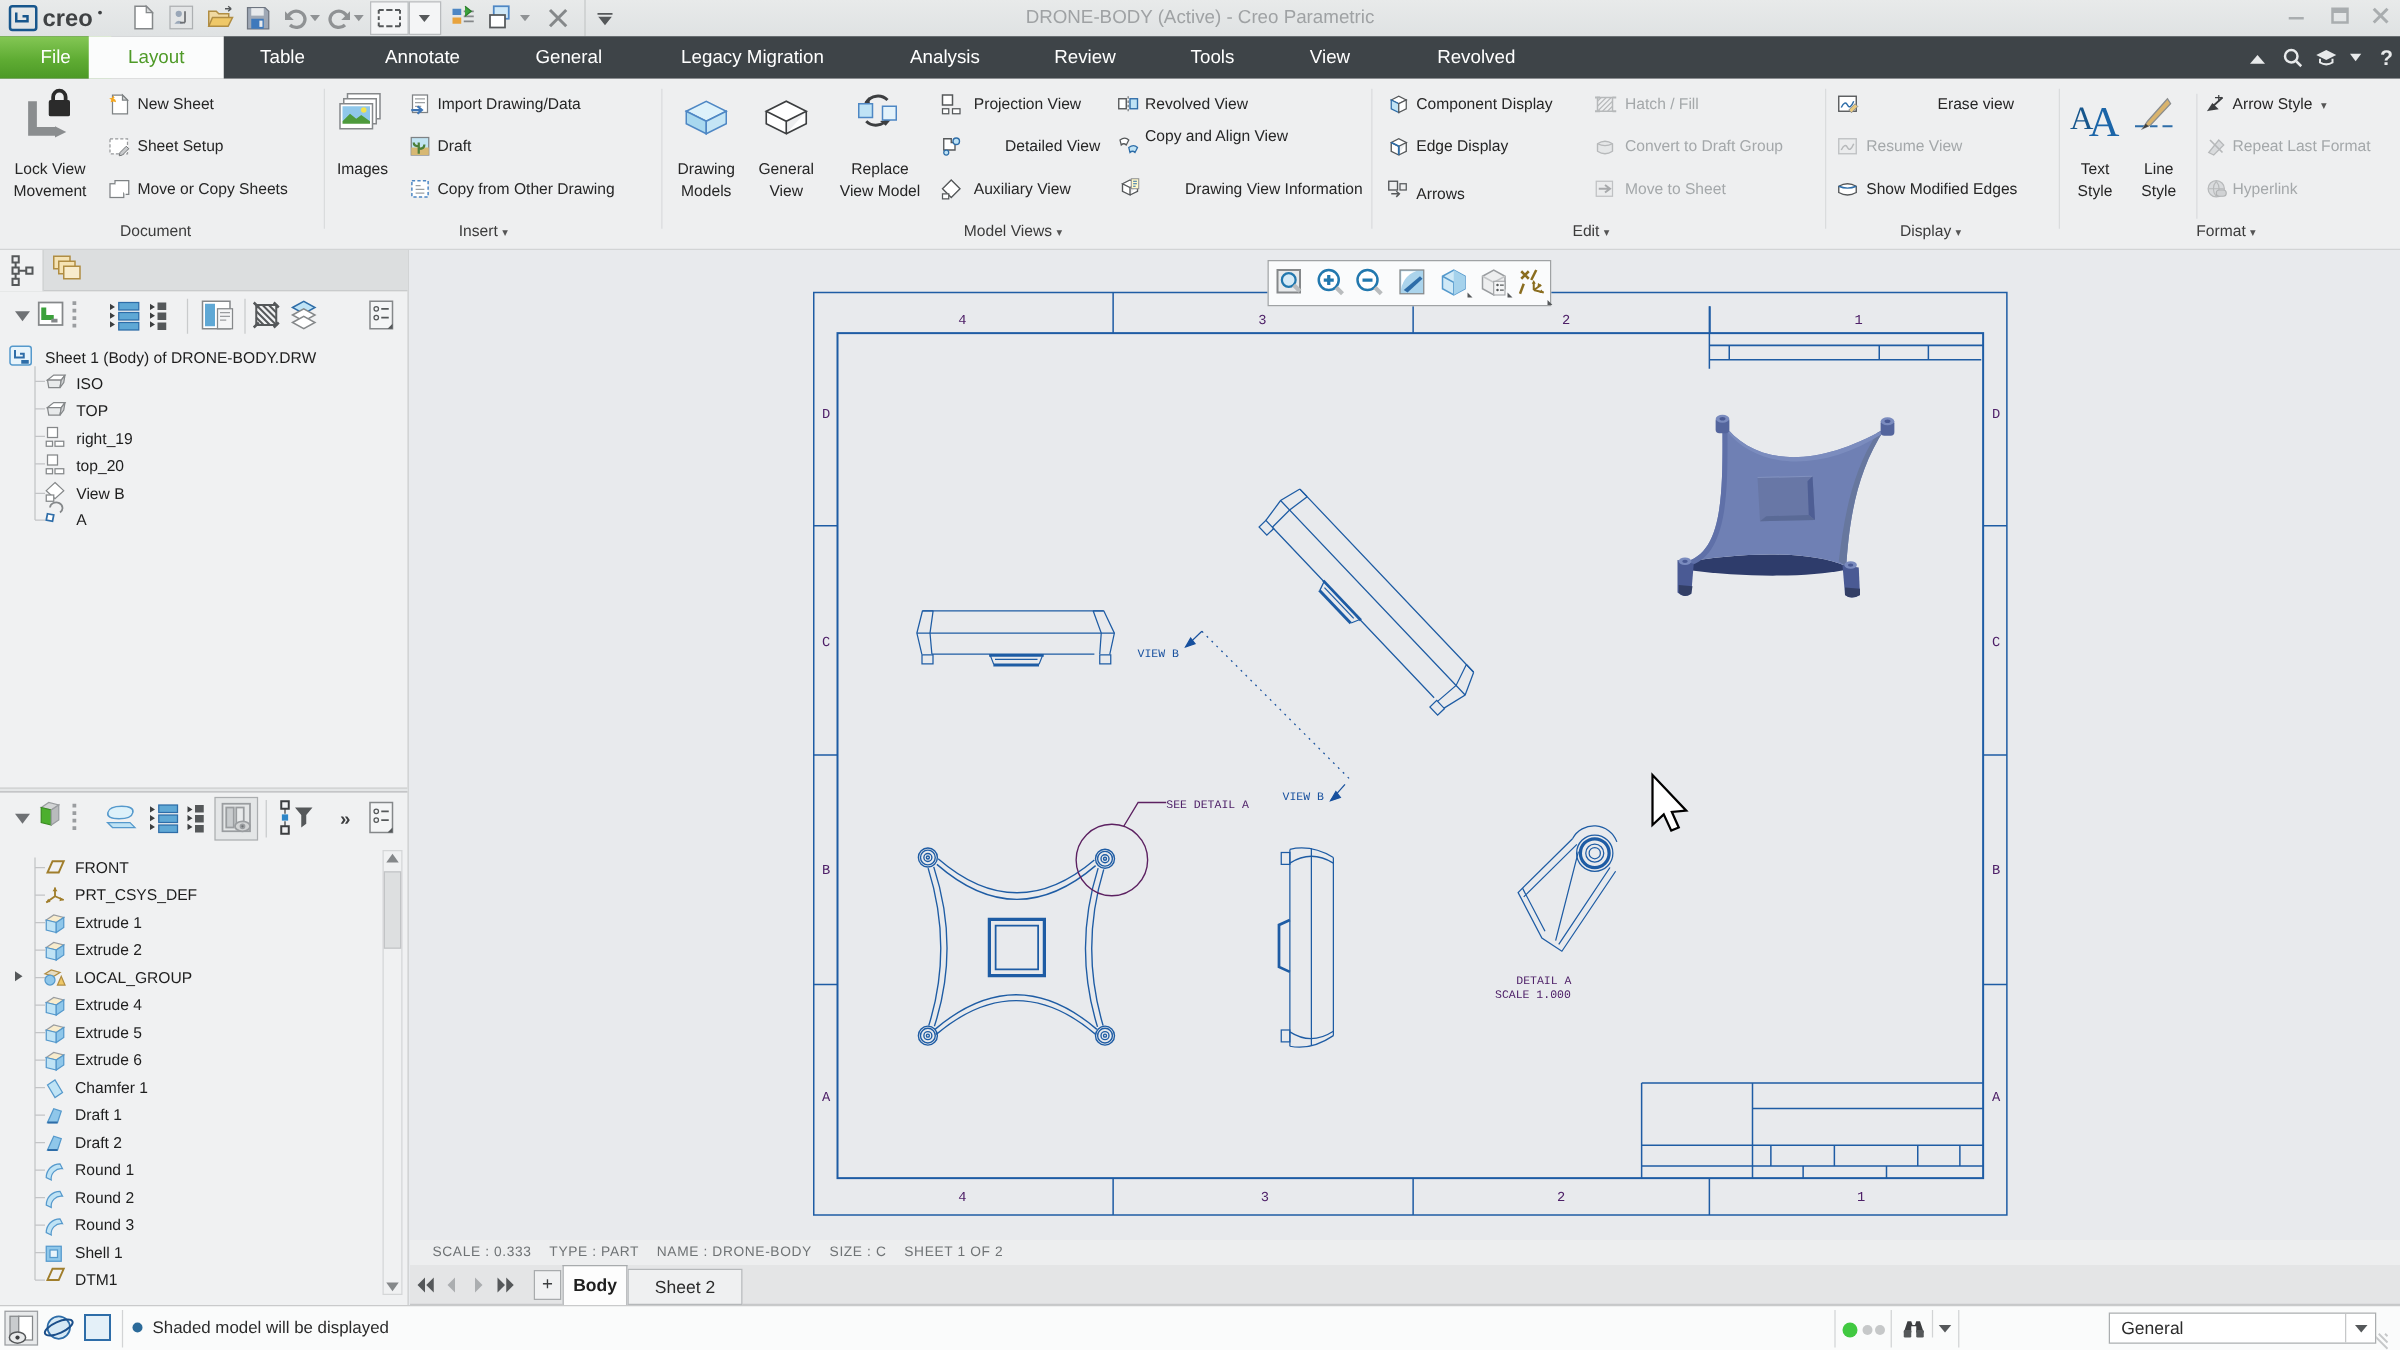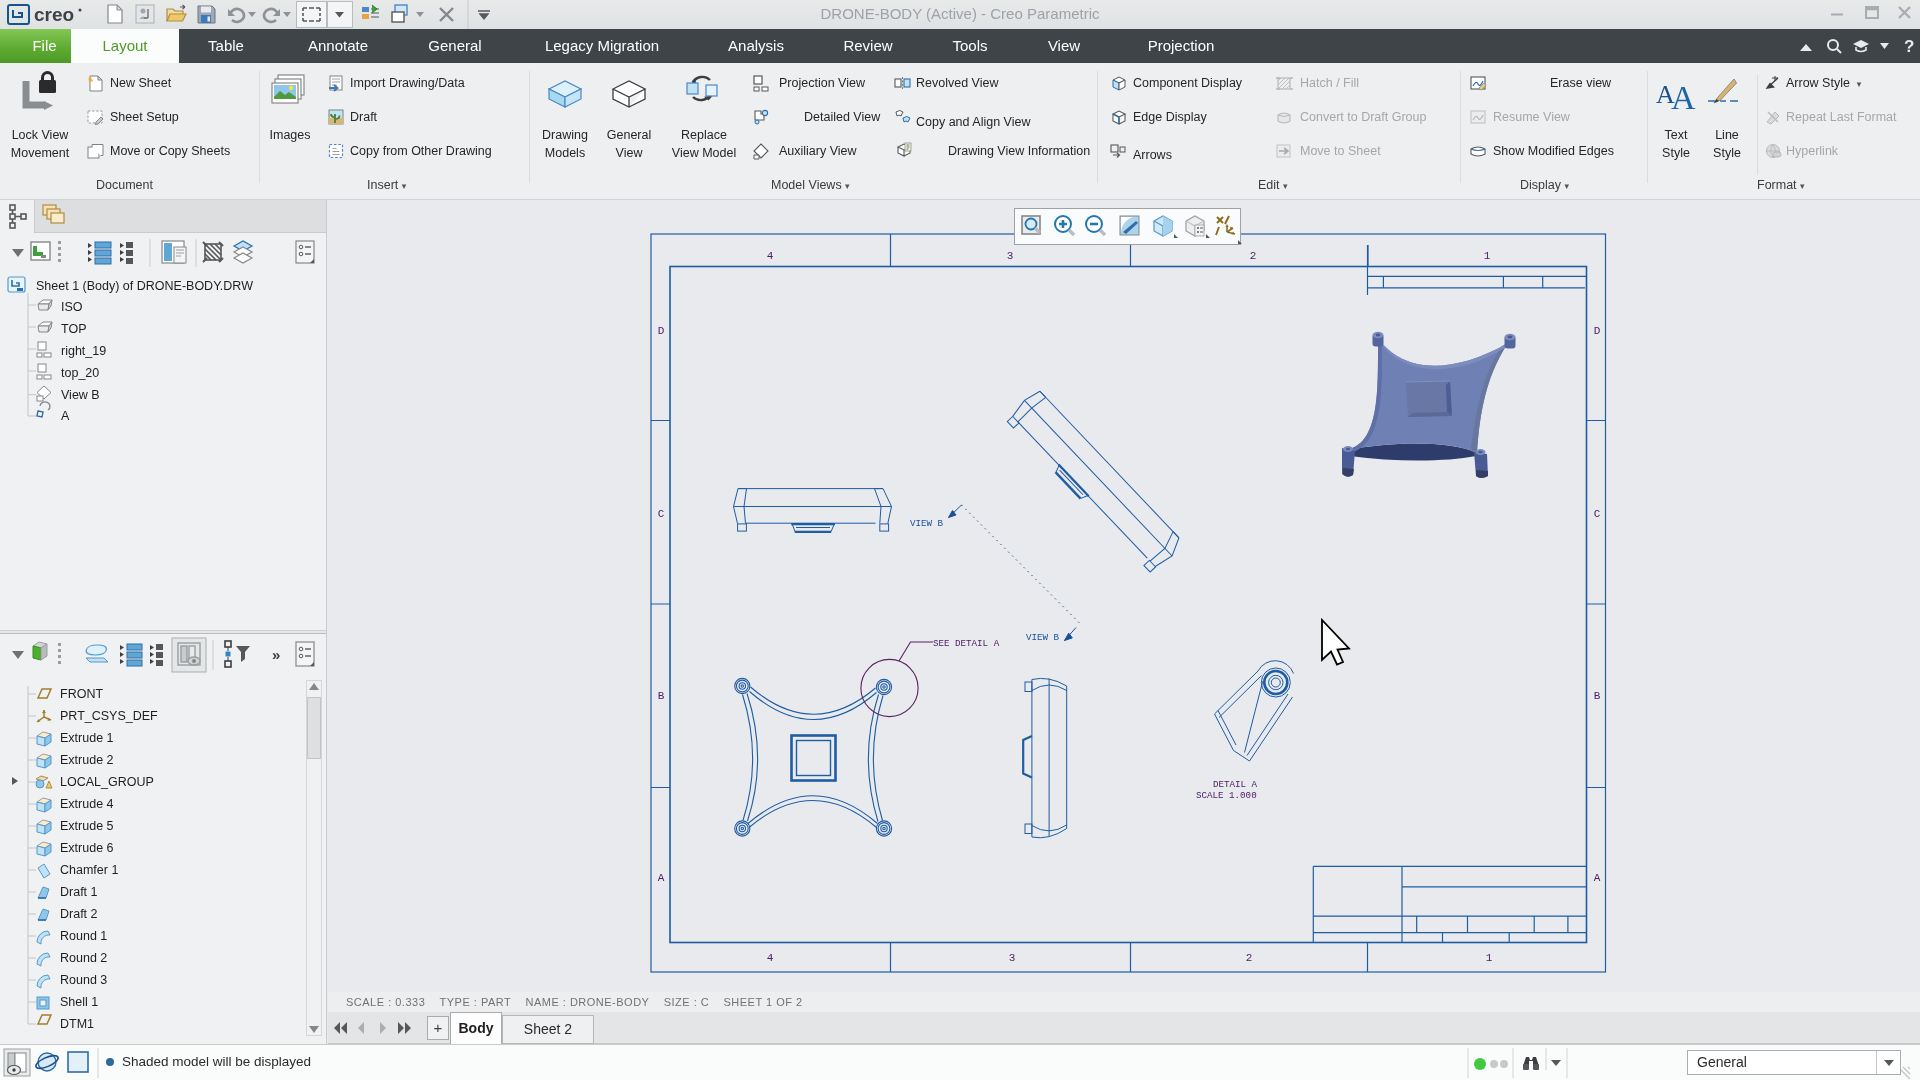--- a/index.html
+++ b/index.html
@@ -122,21 +122,21 @@
   <div class="tab" id="tab-file">File</div>
   <div class="tab" id="tab-layout">Layout</div>
   <div class="tab" style="left:179px;width:94px;">Table</div>
   <div class="tab" style="left:273px;width:130px;">Annotate</div>
   <div class="tab" style="left:403px;width:104px;">General</div>
   <div class="tab" style="left:507px;width:190px;">Legacy Migration</div>
   <div class="tab" style="left:697px;width:118px;">Analysis</div>
   <div class="tab" style="left:815px;width:106px;">Review</div>
   <div class="tab" style="left:921px;width:98px;">Tools</div>
   <div class="tab" style="left:1019px;width:90px;">View</div>
-  <div class="tab" style="left:1109px;width:144px;">Projection</div>
+  <div class="tab" style="left:1109px;width:144px;">Revolved</div>
   <svg class="abs" style="left:1790px;top:0;" width="130" height="34" viewBox="0 0 130 34" xmlns="http://www.w3.org/2000/svg">
     <path d="M10 22 l6 -7 l6 7 z" fill="#E8EAEB"></path>
     <circle cx="43" cy="16" r="5" fill="none" stroke="#E8EAEB" stroke-width="2"></circle>
     <path d="M47 20 l4 4" stroke="#E8EAEB" stroke-width="2"></path>
     <path d="M63 15 l8 -4 l8 4 l-8 4 z" fill="#E8EAEB"></path>
     <path d="M66 18 v3 q5 3 10 0 v-3" fill="none" stroke="#E8EAEB" stroke-width="1.6"></path>
     <path d="M90 14 l4.5 6 l4.5 -6 z" fill="#E8EAEB"></path>
     <text x="114" y="23" font-size="17" font-weight="bold" fill="#E8EAEB" font-family="Liberation Sans, sans-serif">?</text>
   </svg>
 </div>
@@ -333,21 +333,21 @@
 <div class="rtxt" style="left:350px;top:81px;">Copy from Other Drawing</div>
 <div class="glabel" style="left:367px;">Insert <span class="caret">▾</span></div>
 <div class="gsep" style="left:529px;"></div>
 <div class="bigtxt" style="left:527px;top:63px;width:76px;">Drawing<br>Models</div>
 <div class="bigtxt" style="left:591px;top:63px;width:76px;">General<br>View</div>
 <div class="bigtxt" style="left:660px;top:63px;width:88px;">Replace<br>View Model</div>
 <div class="rtxt" style="left:779px;top:13px;">Projection View</div>
 <div class="rtxt" style="left:779px;top:47px;margin-left:25px;">Detailed View</div>
 <div class="rtxt" style="left:779px;top:81px;">Auxiliary View</div>
 <div class="rtxt" style="left:916px;top:13px;">Revolved View</div>
-<div class="rtxt" style="left:916px;top:52px;text-align:center;">Copy and Align View</div>
+<div class="rtxt" style="left:916px;top:39px;text-align:center;">Copy and Align View</div>
 <div class="rtxt" style="left:948px;top:81px;">Drawing View Information</div>
 <div class="glabel" style="left:771px;">Model Views <span class="caret">▾</span></div>
 <div class="gsep" style="left:1097px;"></div>
 <div class="rtxt" style="left:1133px;top:13px;">Component Display</div>
 <div class="rtxt" style="left:1133px;top:47px;">Edge Display</div>
 <div class="rtxt" style="left:1133px;top:85px;">Arrows</div>
 <div class="rtxt dis" style="left:1300px;top:13px;">Hatch / Fill</div>
 <div class="rtxt dis" style="left:1300px;top:47px;">Convert to Draft Group</div>
 <div class="rtxt dis" style="left:1300px;top:81px;">Move to Sheet</div>
 <div class="glabel" style="left:1258px;">Edit <span class="caret">▾</span></div>

